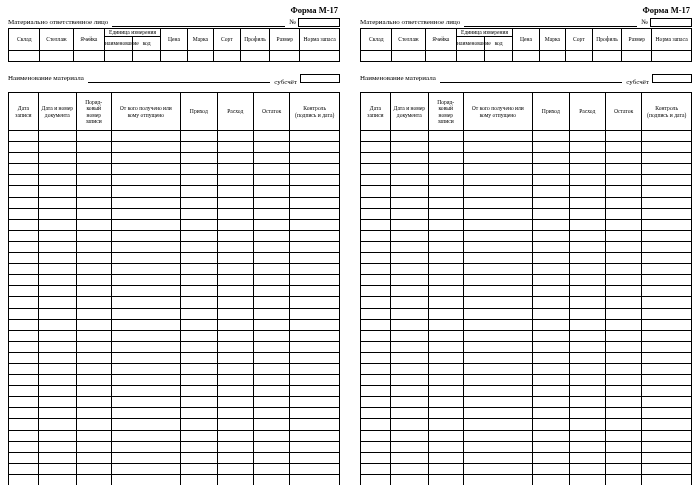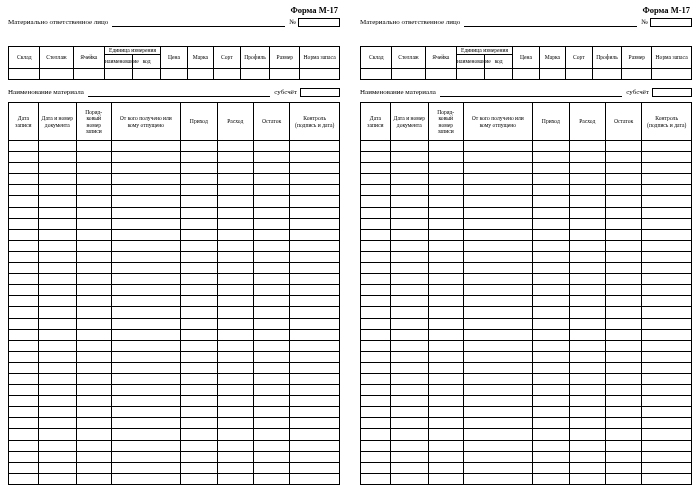--- a/index.html
+++ b/index.html
@@ -37,21 +37,21 @@
     font-weight: bold;
     line-height: 10px;
     margin: 0 2px 3px 0;
   }
 
   .resp-row {
     display: flex;
     align-items: flex-end;
     font-size: 7px;
     line-height: 9px;
-    margin-bottom: 19px;
+    margin-bottom: 1px;
   }
   .resp-label { white-space: nowrap; }
   .resp-line {
     flex: 1;
     border-bottom: 1px solid #000;
     height: 8px;
     margin: 0 4px;
   }
   .resp-num { white-space: nowrap; margin-right: 2px; }
   .resp-box {
@@ -90,21 +90,21 @@
     line-height: 9px;
     margin: 8px 0 5px 0;
   }
   .mat-label { white-space: nowrap; }
   .mat-line {
     flex: 1;
     border-bottom: 1px solid #000;
     height: 8px;
     margin: 0 4px;
   }
-  .mat-sub { white-space: nowrap; margin-right: 3px; }
+  .mat-sub { white-space: nowrap; margin-right: 3px; margin-top: 8px; }
   .mat-box {
     width: 40px;
     height: 9px;
     border: 1px solid #000;
     box-sizing: border-box;
   }
 
   .main-table th {
     height: 38px;
     padding: 1px;

